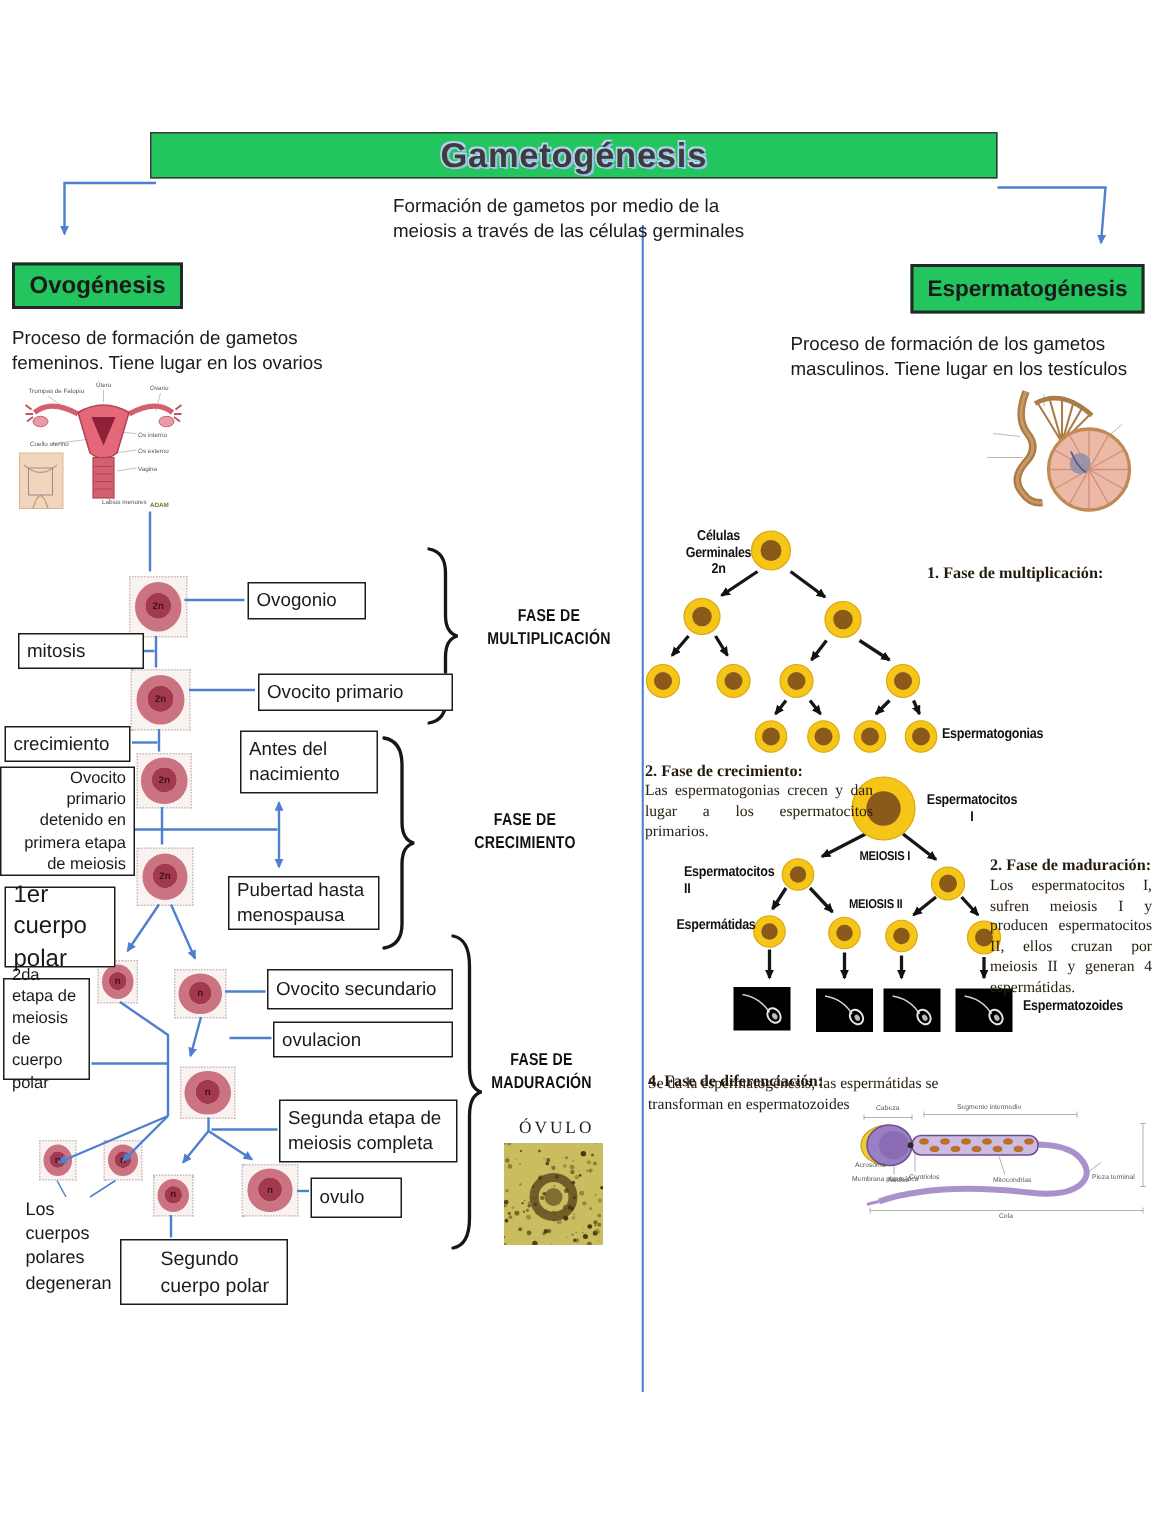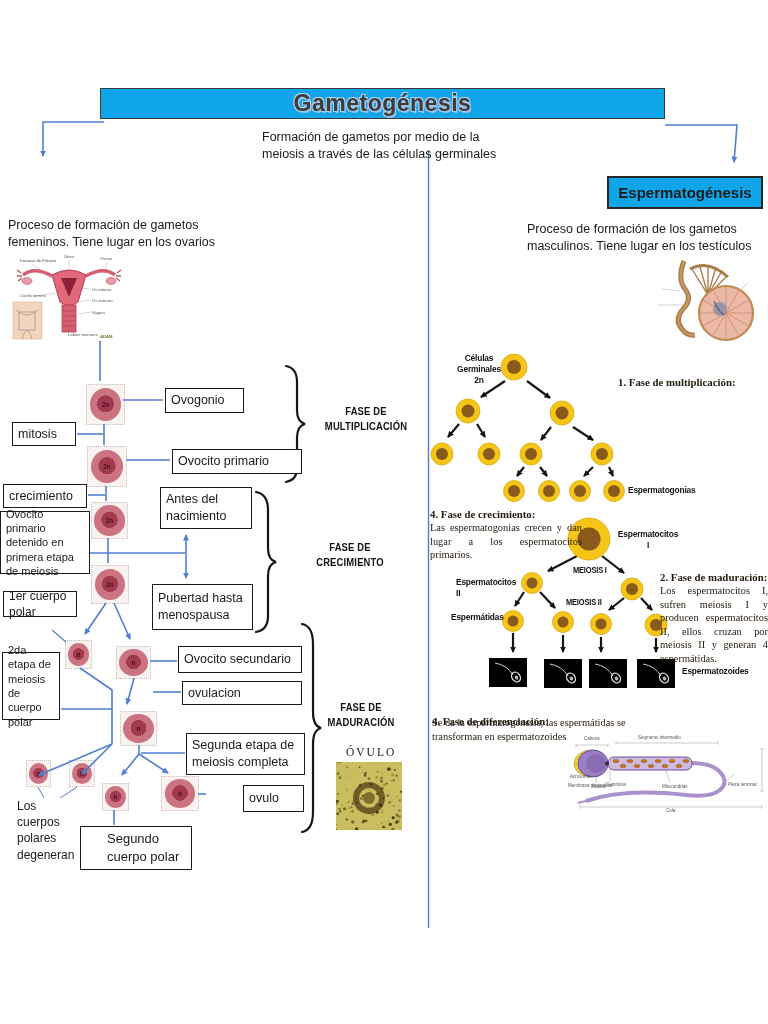--- a/index.html
+++ b/index.html
@@ -3,21 +3,21 @@
 <meta charset="utf-8">
 <style>
   html,body{margin:0;padding:0;background:#888;}
   #page{position:relative;width:768px;height:1024px;background:#fff;overflow:hidden;
         font-family:"Liberation Sans",sans-serif;color:#1a1a1a;}
   .abs{position:absolute;box-sizing:border-box;}
   .box{position:absolute;box-sizing:border-box;background:#fff;border:1.6px solid #1c1c1c;
        font-size:12.5px;line-height:1.35;padding:2px 5px;display:flex;align-items:center;z-index:10;}
   .box.sm{font-size:11px;line-height:1.3;}
   .noborder{border:none;background:transparent;}
-  .headbox{position:absolute;box-sizing:border-box;background:#0ea5e9;border:2px solid #262626;
+  .headbox{position:absolute;box-sizing:border-box;background:#22c55e;border:2px solid #262626;
        font-weight:bold;display:flex;align-items:center;justify-content:center;z-index:10;}
   #titlebox{left:100px;top:88px;width:565px;height:31px;border:1.8px solid #3a3a3a;font-size:23px;
        letter-spacing:.5px;color:#3c3c3c;
        text-shadow:1.5px 1.5px 0 #9cc1e8,-1px -1px 0 #b9d3ef,1px -1px 0 #b9d3ef,-1px 1px 0 #b9d3ef;}
   .txt{position:absolute;font-size:12.5px;line-height:1.32;z-index:9;}
   .fase{position:absolute;font-weight:800;font-size:11.5px;line-height:1.3;text-align:center;
        color:#111;transform:scaleX(.82);transform-origin:center;z-index:9;letter-spacing:.2px;}
   .dlabel{position:absolute;font-weight:800;font-size:9.5px;line-height:1.15;color:#111;
        transform:scaleX(.88);transform-origin:left center;z-index:11;letter-spacing:-.2px;}
   .ph-t{position:absolute;font-family:"Liberation Serif",serif;font-weight:bold;font-size:10.8px;
@@ -39,20 +39,23 @@
 </head>
 <body>
 
 <div id="page">
 
   <div id="titlebox" class="headbox">
       <span>Gametogénesis</span>
     </div>
   <div class="txt" style="left:262px;top:129px;width:252px;">Formación de gametos por medio de la meiosis a través de las células germinales</div>
 
+  <div class="headbox" style="left:8px;top:175px;width:114px;height:31px;font-size:16px;">
+      <span>Ovogénesis</span>
+    </div>
   <div class="headbox" style="left:607px;top:176px;width:156px;height:33px;font-size:15px;">
       <span>Espermatogénesis</span>
     </div>
 
   <div class="txt" style="left:8px;top:217px;width:235px;">Proceso de formación de gametos femeninos. Tiene lugar en los ovarios</div>
   <div class="txt" style="left:527px;top:221px;width:241px;">Proceso de formación de los gametos masculinos. Tiene lugar en los testículos</div>
 
   <svg class="abs" style="left:12px;top:250px;z-index:4;" width="115" height="93" viewBox="0 0 115 93">
     <g stroke="#999" stroke-width=".4">
       <line x1="20" y1="14" x2="34" y2="24"></line>
@@ -125,54 +128,54 @@
         <line x1="76" y1="60" x2="53" y2="47"></line>
         <line x1="76" y1="60" x2="63" y2="37"></line>
     </g>
     <circle cx="70" cy="56" r="7" fill="#8f8fa8" opacity=".85"></circle>
     <path d="M64,48 q4,10 10,14" stroke="#5a5a80" stroke-width="1.2" fill="none"></path>
   </svg>
 
   <div class="box" style="left:165px;top:388px;width:79px;height:25px;">
       <span>Ovogonio</span>
     </div>
-  <div class="box" style="left:12px;top:422px;width:64px;height:24px;">
+  <div class="box" style="left:12px;top:422px;width:84px;height:24px;">
       <span>mitosis</span>
     </div>
   <div class="box" style="left:172px;top:449px;width:130px;height:25px;">
       <span>Ovocito primario</span>
     </div>
   <div class="box" style="left:3px;top:484px;width:84px;height:24px;">
       <span>crecimiento</span>
     </div>
-  <div class="box sm" style="left:0px;top:511px;width:90px;height:63px;">
+  <div class="box sm" style="left:0px;top:511px;width:90px;height:73px;text-align:right;">
       <span>Ovocito primario detenido en primera etapa de meiosis</span>
     </div>
   <div class="box" style="left:160px;top:487px;width:92px;height:42px;">
       <span>Antes del nacimiento</span>
     </div>
-  <div class="box" style="left:152px;top:584px;width:101px;height:46px;">
+  <div class="box" style="left:152px;top:584px;width:101px;height:36px;">
       <span>Pubertad hasta menospausa</span>
     </div>
-  <div class="box" style="left:3px;top:591px;width:74px;height:26px;font-size:12px;">
+  <div class="box" style="left:3px;top:591px;width:74px;height:54px;font-size:16px;">
       <span>1er cuerpo polar</span>
     </div>
   <div class="box sm" style="left:2px;top:652px;width:58px;height:68px;">
       <span>2da etapa de meiosis de cuerpo polar</span>
     </div>
   <div class="box" style="left:178px;top:646px;width:124px;height:27px;">
       <span>Ovocito secundario</span>
     </div>
   <div class="box" style="left:182px;top:681px;width:120px;height:24px;">
       <span>ovulacion</span>
     </div>
   <div class="box" style="left:186px;top:721px;width:119px;height:42px;margin-top:12px;">
       <span>Segunda etapa de meiosis completa</span>
     </div>
-  <div class="box" style="left:207px;top:785px;width:61px;height:27px;margin-left:36px;">
+  <div class="box" style="left:207px;top:785px;width:61px;height:27px;">
       <span>ovulo</span>
     </div>
   <div class="box noborder" style="left:12px;top:796px;width:66px;font-size:12px;z-index:9;">
       <span>Los cuerpos polares degeneran</span>
     </div>
   <div class="box" style="left:80px;top:826px;width:112px;height:44px;font-size:13px;padding-left:26px;">
       <span>Segundo cuerpo polar</span>
     </div>
 
   <div class="fase" style="left:315px;top:404px;width:102px;">FASE DE MULTIPLICACIÓN</div>
@@ -360,21 +363,21 @@
   </div>
   <div class="dlabel" style="left:628px;top:485px;width:90px;">Espermatogonias</div>
   <div class="dlabel" style="left:613px;top:529px;width:70px;text-align:center;transform-origin:center;">Espermatocitos I</div>
   <div class="dlabel" style="left:573px;top:566px;width:44px;font-size:8.5px;">MEIOSIS I</div>
   <div class="dlabel" style="left:456px;top:577px;width:70px;">Espermatocitos II</div>
   <div class="dlabel" style="left:566px;top:598px;width:44px;font-size:8.5px;">MEIOSIS II</div>
   <div class="dlabel" style="left:451px;top:612px;width:58px;">Espermátidas</div>
   <div class="dlabel" style="left:682px;top:666px;width:90px;">Espermatozoides</div>
 
   <div class="ph-t" style="left:618px;top:376px;width:150px;">1. Fase de multiplicación:</div>
-  <div class="ph-t" style="left:430px;top:508px;width:152px;">4. Fase de crecimiento:</div>
+  <div class="ph-t" style="left:430px;top:508px;width:152px;">2. Fase de crecimiento:</div>
   <div class="ph-b" style="left:430px;top:521px;width:152px;">Las espermatogonias crecen y dan lugar a los espermatocitos primarios.</div>
   <div class="ph-t" style="left:660px;top:571px;width:108px;">2. Fase de maduración:</div>
   <div class="ph-b" style="left:660px;top:584px;width:108px;">Los espermatocitos I, sufren meiosis I y producen espermatocitos II, ellos cruzan por meiosis II y generan 4 espermátidas.</div>
   <div class="ph-t" style="left:432px;top:703px;width:170px;margin-top:12px;">4. Fase de diferenciación:</div>
   <div class="ph-b" style="left:432px;top:716px;width:232px;text-align:left;">Se da la espermatogénesis, las espermátidas se transforman en espermatozoides</div>
 
   <div class="sbox" style="left:489px;top:658px;width:38px;height:29px;">
     <svg width="38" height="29" viewBox="0 0 38 29">
         <path d="M6,5 q12,2 18,12" stroke="#cfcfcf" stroke-width="1" fill="none"></path>
         <ellipse cx="27" cy="19" rx="4" ry="5.2" transform="rotate(-35 27 19)" fill="none" stroke="#e6e6e6" stroke-width="1.3"></ellipse>

